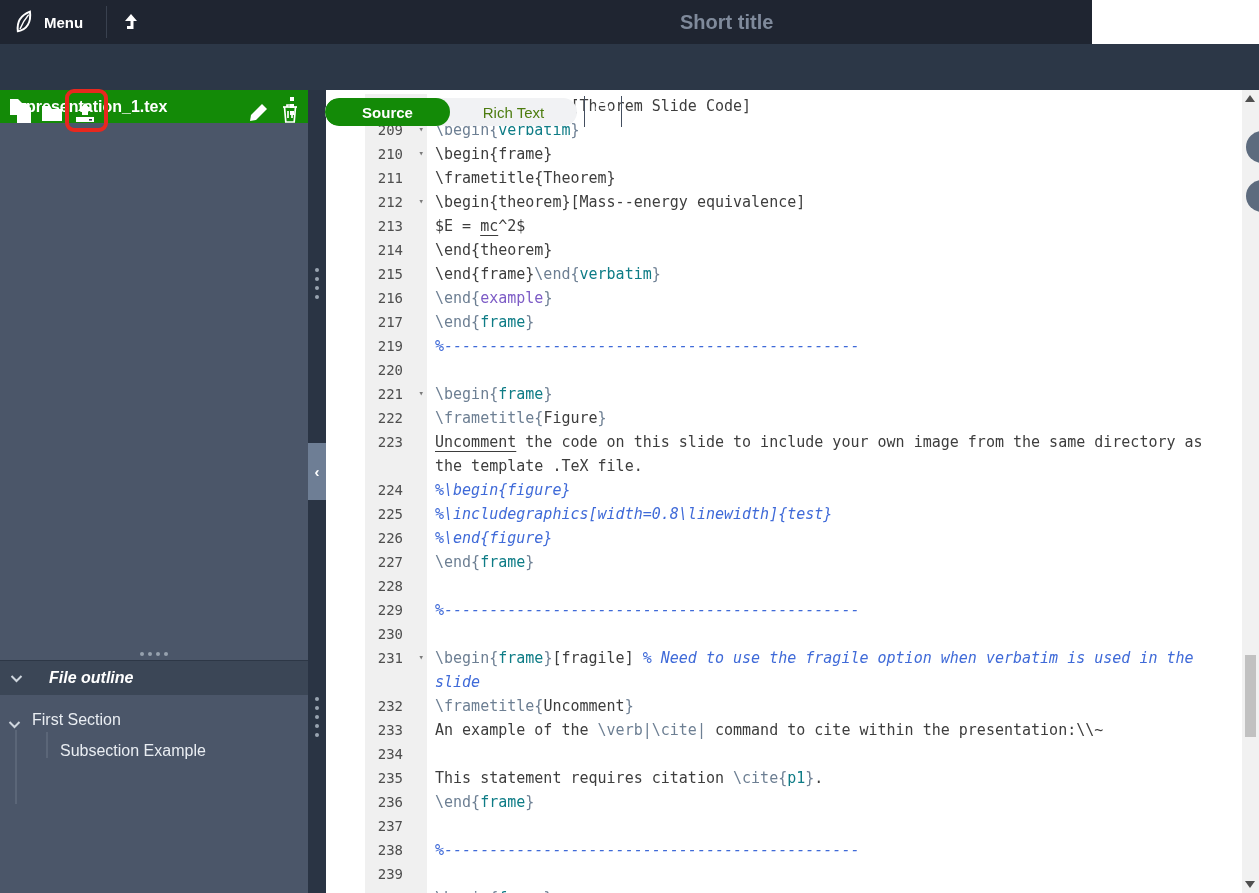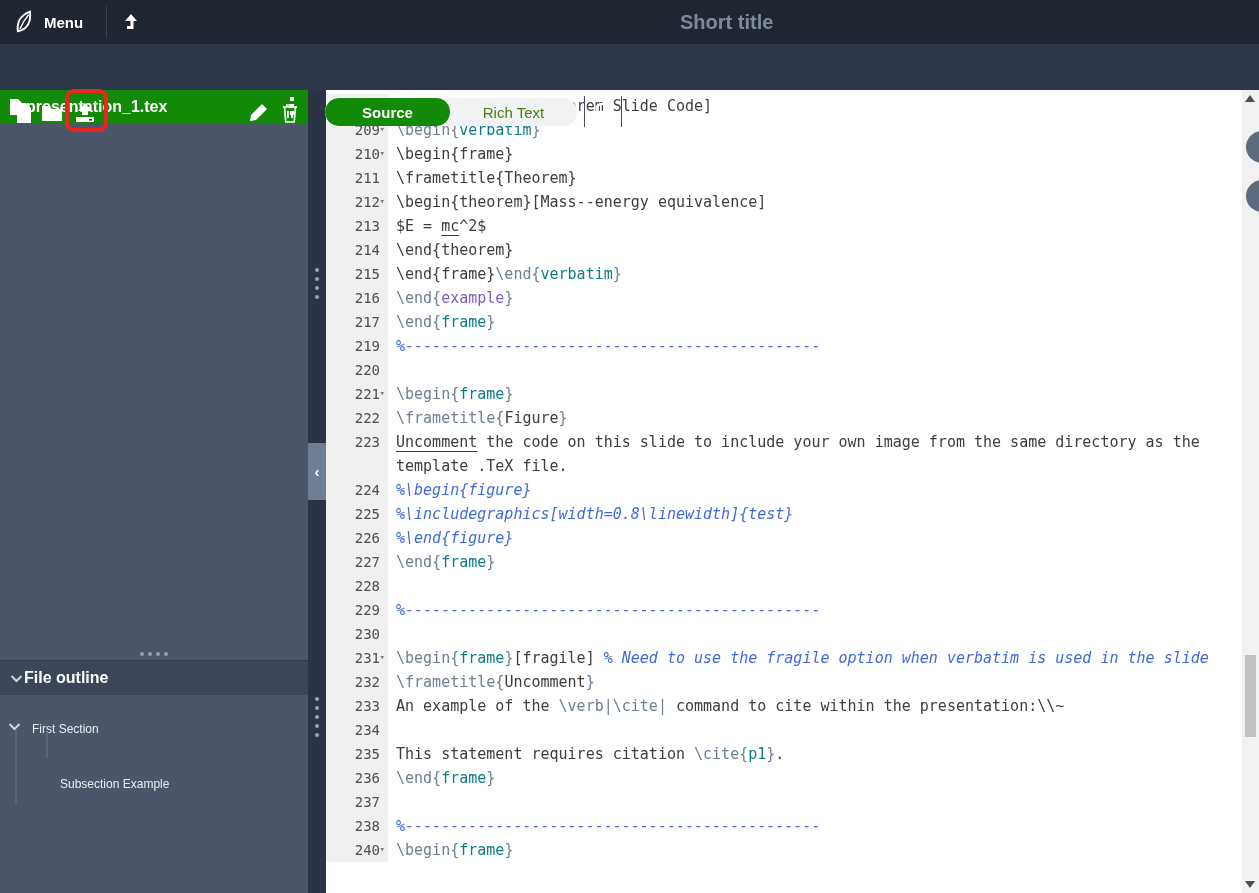--- a/index.html
+++ b/index.html
@@ -2,21 +2,21 @@
 <html><head>
 <meta charset="utf-8">
 <style>
   html,body{margin:0;padding:0;}
   body{
     width:1259px;height:893px;position:relative;overflow:hidden;
     background:#fff;font-family:"Liberation Sans",sans-serif;
     -webkit-font-smoothing:antialiased;
   }
   
-  .topbar{position:absolute;left:0;top:0;width:1259px;height:44px;background:#1f2531;z-index:3;}
+  .topbar{position:absolute;left:0;top:0;width:1092px;height:44px;background:#1f2531;z-index:3;}
   .menu-btn{position:absolute;left:12px;top:7px;height:30px;display:flex;align-items:center;gap:8px;color:#fff;font-weight:700;font-size:15px;cursor:pointer;}
   .topbar-sep{position:absolute;left:106px;top:6px;width:1px;height:32px;background:#39414f;}
   .upbtn{position:absolute;left:119px;top:10px;width:24px;height:24px;display:flex;align-items:center;justify-content:center;cursor:pointer;}
   .proj-title{position:absolute;left:680px;top:11px;color:#7f8a9b;font-size:20px;font-weight:700;}
   
   .toolbar{position:absolute;left:0;top:44px;width:1259px;height:46px;background:#2c3747;z-index:2;}
   .tb-icon{position:absolute;top:57px;width:24px;height:24px;display:flex;align-items:center;justify-content:center;cursor:pointer;z-index:4;}
   .red-box{position:absolute;left:65px;top:45px;width:43px;height:43px;border:4px solid #e8281e;border-radius:9px;box-sizing:border-box;z-index:6;pointer-events:none;}
   .pill{position:absolute;left:325px;top:54px;width:252px;height:28px;background:#f1f2f4;border-radius:14px;display:flex;overflow:hidden;z-index:4;}
   .seg{display:flex;align-items:center;justify-content:center;font-size:15px;cursor:pointer;}
@@ -28,38 +28,38 @@
   
   .sidebar{position:absolute;left:0;top:90px;width:308px;height:803px;background:#4b5669;}
   .file-row{position:absolute;left:0;top:0;width:308px;height:33px;background:#138a07;display:flex;align-items:center;color:#fff;font-weight:700;font-size:16px;cursor:pointer;}
   .file-row .fname{margin-left:2px;}
   .kebab{position:absolute;right:14px;top:7px;display:flex;flex-direction:column;gap:3px;cursor:pointer;}
   .kebab i{width:4px;height:4px;background:#fff;display:block;}
   .resize-strip{position:absolute;left:0;top:557px;width:308px;height:13px;display:flex;align-items:center;justify-content:center;gap:4px;cursor:row-resize;}
   .resize-strip i{width:4px;height:4px;border-radius:50%;background:#97a1ae;display:block;}
   .outline-header{position:absolute;left:0;top:570px;width:308px;height:35px;background:#3b4656;border-top:1px solid #2d3746;display:flex;align-items:center;color:#fff;font-weight:700;font-size:16px;box-sizing:border-box;cursor:pointer;}
   .outline-header .chev{margin-left:10px;display:flex;}
-  .outline-header .lbl{margin-left:1px;}
+  .outline-header .lbl{margin-left:26px;font-style:italic;}
   .outline-items{position:absolute;left:0;top:608px;width:308px;}
-  .outline-item{position:relative;height:31px;display:flex;align-items:flex-start;color:#e9edf2;font-size:12px;cursor:pointer;margin-top:24px;}
+  .outline-item{position:relative;height:31px;display:flex;align-items:flex-end;color:#e9edf2;font-size:16px;cursor:pointer;}
   .outline-item .chev{margin-left:8px;width:16px;display:flex;}
   .outline-item .lbl1{margin-left:8px;}
   .outline-item .lbl2{margin-left:60px;}
   .outline-item .sel{margin-left:22px;background:#5a6678;border-radius:6px;padding:3px 9px;color:#fff;}
   .guide{position:absolute;width:2px;background:#5b6678;}
   
   .divcol{position:absolute;left:308px;top:90px;width:18px;height:803px;background:#2a3444;}
   .dotsv{position:absolute;left:0;width:18px;display:flex;flex-direction:column;align-items:center;gap:5px;cursor:col-resize;}
   .dotsv i{width:4px;height:4px;border-radius:50%;background:#9aa4b1;display:block;}
   .collapse-handle{position:absolute;left:0;top:353px;width:18px;height:57px;background:#6e7e95;color:#fff;display:flex;align-items:center;justify-content:center;font-size:15px;font-weight:700;cursor:pointer;}
   
   .editor{position:absolute;left:326px;top:90px;width:933px;height:803px;background:#fff;overflow:hidden;}
   .code{position:absolute;left:0;top:0;width:100%;padding-top:4px;font-family:"DejaVu Sans Mono",monospace;font-size:15px;line-height:24px;}
   .row{display:flex;min-height:24px;}
-  .gutter-cell{flex:0 0 62px;background:#f0f0f0;color:#4e4e4e;font-size:14px;text-align:right;padding-right:8px;box-sizing:border-box;position:relative;}
+  .gutter-cell{flex:0 0 62px;background:#f0f0f0;color:#4e4e4e;font-size:14px;text-align:right;padding-right:24px;box-sizing:border-box;position:relative;margin-left:39px;}
   .fold{position:absolute;right:3px;top:6px;font-size:9px;color:#7a7a7a;line-height:10px;}
   .codecell{flex:1;padding-left:8px;padding-right:30px;white-space:pre-wrap;}
   .st{color:#6d7f93;}
   .te{color:#0e7c86;}
   .pu{color:#7d5cc6;}
   .tx{color:#3d3d3d;}
   .cm{color:#3f6ad8;font-style:italic;}
   .sp{color:#3d3d3d;text-decoration-line:underline;text-decoration-style:wavy;text-decoration-color:#e8604c;text-decoration-thickness:1px;text-underline-offset:4px;text-decoration:underline;}
   .scrollbar{position:absolute;right:0;top:0;width:17px;height:803px;background:#f1f1f1;z-index:5;}
   .sb-up{position:absolute;top:5px;left:3px;width:0;height:0;border-left:5.5px solid transparent;border-right:5.5px solid transparent;border-bottom:7px solid #4f4f4f;cursor:pointer;}
@@ -335,20 +335,24 @@
       </div>
       <div class="row">
         <div class="gutter-cell"><span>237</span></div>
         <div class="codecell"></div>
       </div>
       <div class="row">
         <div class="gutter-cell"><span>238</span></div>
         <div class="codecell"><span class="cm">%----------------------------------------------</span></div>
       </div>
       <div class="row">
+        <div class="gutter-cell"><span>239</span></div>
+        <div class="codecell"></div>
+      </div>
+      <div class="row">
         <div class="gutter-cell"><span>240</span><span class="fold">▾</span></div>
         <div class="codecell"><span class="st">\begin{</span><span class="te">frame</span><span class="st">}</span></div>
       </div>
     </div>
 
   <div class="side-circle" style="left:920px;top:41px;"></div>
   <div class="side-circle" style="left:920px;top:90px;"></div>
 
   <div class="scrollbar">
     <div class="sb-up"></div>

